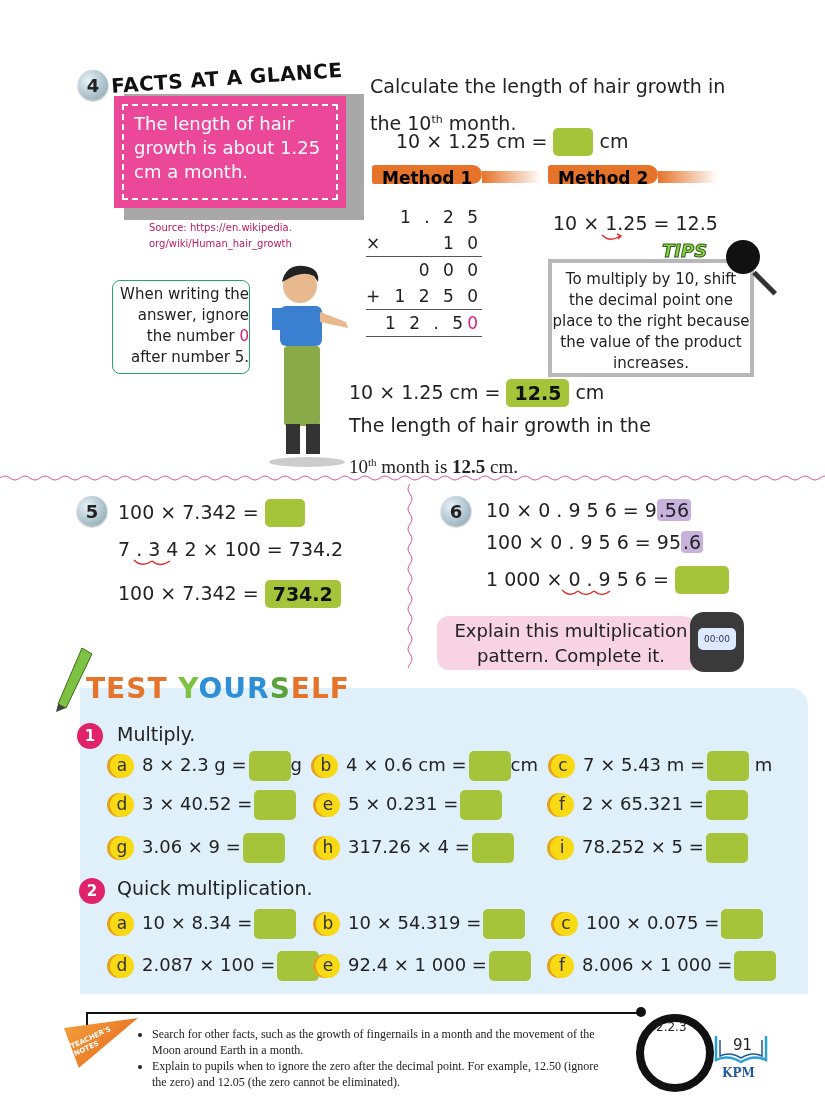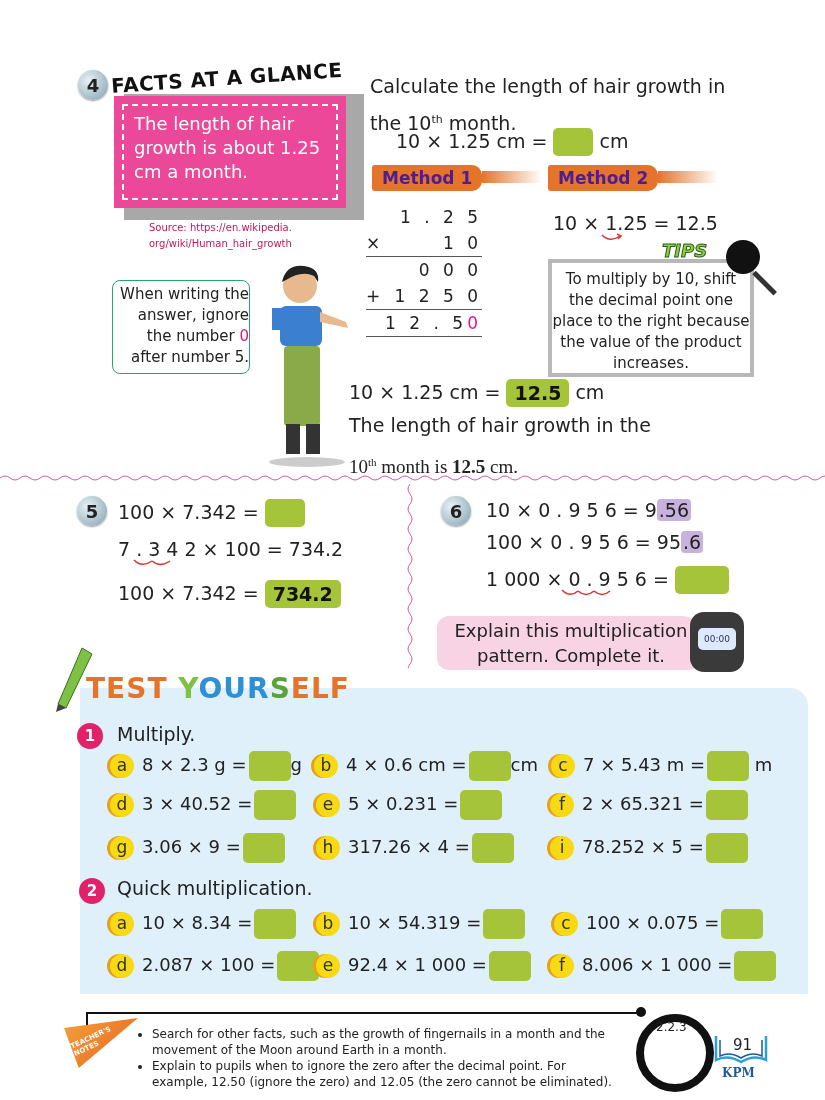--- a/index.html
+++ b/index.html
@@ -8,21 +8,21 @@
   .num-badge{position:absolute;width:30px;height:30px;border-radius:50%;background:radial-gradient(circle at 35% 35%,#e8f2f6,#9fb8c4 70%,#7c949f);display:flex;align-items:center;justify-content:center;font-weight:bold;font-size:18px;color:#222;box-shadow:0 1px 2px rgba(0,0,0,.4);}
   .facts-title{position:absolute;left:112px;top:74px;font-family:"DejaVu Sans",sans-serif;font-weight:bold;font-size:20px;letter-spacing:0.5px;color:#111;transform:rotate(-4deg);transform-origin:left bottom;}
   .facts-shadow{position:absolute;left:124px;top:94px;width:240px;height:126px;background:#a8a8a8;}
   .facts-card{position:absolute;left:114px;top:96px;width:232px;height:112px;background:#ec4899;box-sizing:border-box;padding:8px;}
   .facts-card .inner{border:2px dashed #fff;height:100%;box-sizing:border-box;padding:6px 10px;color:#fff;font-size:18px;line-height:24px;}
   .source{position:absolute;left:117px;top:220px;font-size:10px;line-height:16px;color:#be185d;margin-left:32px;}
   .q4-text{position:absolute;left:370px;font-size:19px;color:#222;}
   sup{font-size:11px;}
   .gbox{display:inline-block;background:#a6c43a;border-radius:5px;vertical-align:middle;}
   .gbox.filled{color:#111;font-weight:bold;padding:0 8px;}
-  .method{position:absolute;height:26px;background:#e5742a;color:#4c1d95;font-weight:bold;font-size:17px;line-height:26px;padding:0 10px;border-radius:3px 10px 10px 3px;}
+  .method{position:absolute;height:19px;background:#e5742a;color:#000000;font-weight:bold;font-size:17px;line-height:26px;padding:0 10px;border-radius:3px 10px 10px 3px;}
   .method::after{content:"";position:absolute;right:-60px;top:6px;width:60px;height:12px;background:linear-gradient(90deg,#e5742a,rgba(229,116,42,0));}
   .colmult{position:absolute;left:366px;top:204px;width:116px;font-size:17px;}
   .colmult .row{height:26px;line-height:26px;text-align:right;position:relative;letter-spacing:4px;}
   .colmult .sign{position:absolute;left:0;letter-spacing:0;}
   .colmult .rule{border-top:1.5px solid #555;}
   .pink{color:#e0197d;}
   .tips{position:absolute;left:548px;top:259px;width:206px;height:118px;background:#fff;border:4px solid #b8b8b8;box-sizing:border-box;text-align:center;font-size:15px;line-height:21px;padding-top:6px;}
   .tips-label{position:absolute;left:662px;top:240px;font-weight:bold;font-size:18px;font-style:italic;color:#8dd040;-webkit-text-stroke:1px #2a5a1c;}
   .magnifier{position:absolute;left:726px;top:240px;width:34px;height:34px;border-radius:50%;background:#111;}
   .mag-handle{position:absolute;left:754px;top:270px;width:30px;height:5px;background:#333;transform:rotate(45deg);transform-origin:left center;}
@@ -40,21 +40,21 @@
   .q-badge{position:absolute;width:26px;height:26px;border-radius:50%;background:#e0226a;color:#fff;font-weight:bold;font-size:15px;display:flex;align-items:center;justify-content:center;}
   .q-head{position:absolute;font-size:19px;}
   .lbl{display:inline-block;width:24px;height:24px;border-radius:50%;background:#f7d914;box-shadow:-3px 0 0 #e5a11b;text-align:center;line-height:23px;font-size:17px;color:#333;margin-right:8px;vertical-align:middle;}
   .item{position:absolute;font-size:18px;white-space:nowrap;line-height:30px;}
   .item .gbox{width:42px;height:30px;margin-left:2px;}
   .teacher-line{position:absolute;left:88px;top:1012px;width:554px;border-top:2px solid #111;}
   .teacher-line::before{content:"";position:absolute;left:-2px;top:-2px;height:14px;border-left:2px solid #111;}
   .dot{position:absolute;left:636px;top:1007px;width:10px;height:10px;border-radius:50%;background:#111;}
   .flag{position:absolute;left:64px;top:1018px;width:74px;height:50px;background:linear-gradient(135deg,#f3a23a,#e5621e);clip-path:polygon(0 20%,100% 0,20% 100%);}
   .notes{position:absolute;left:142px;top:1014px;font-size:12px;line-height:16px;color:#222;}
-  .notes li{margin:0;padding:0;}
+  .notes li{margin:0;padding:0;font-family:Liberation Serif, serif;}
   .ring{position:absolute;left:636px;top:1014px;width:62px;height:62px;border:8px solid #111;border-radius:50%;}
   .ring-label{position:absolute;left:656px;top:1020px;font-size:12px;}
   .book{position:absolute;left:714px;top:1032px;width:54px;height:32px;}
   .page-num{position:absolute;left:733px;top:1036px;font-size:15px;}
   .kpm{position:absolute;left:722px;top:1066px;font-family:"DejaVu Serif",serif;font-weight:bold;font-size:12px;color:#1f5a9a;}
 </style>
 </head>
 <body>
 
 <div class="num-badge" style="left:78px;top:70px;">

